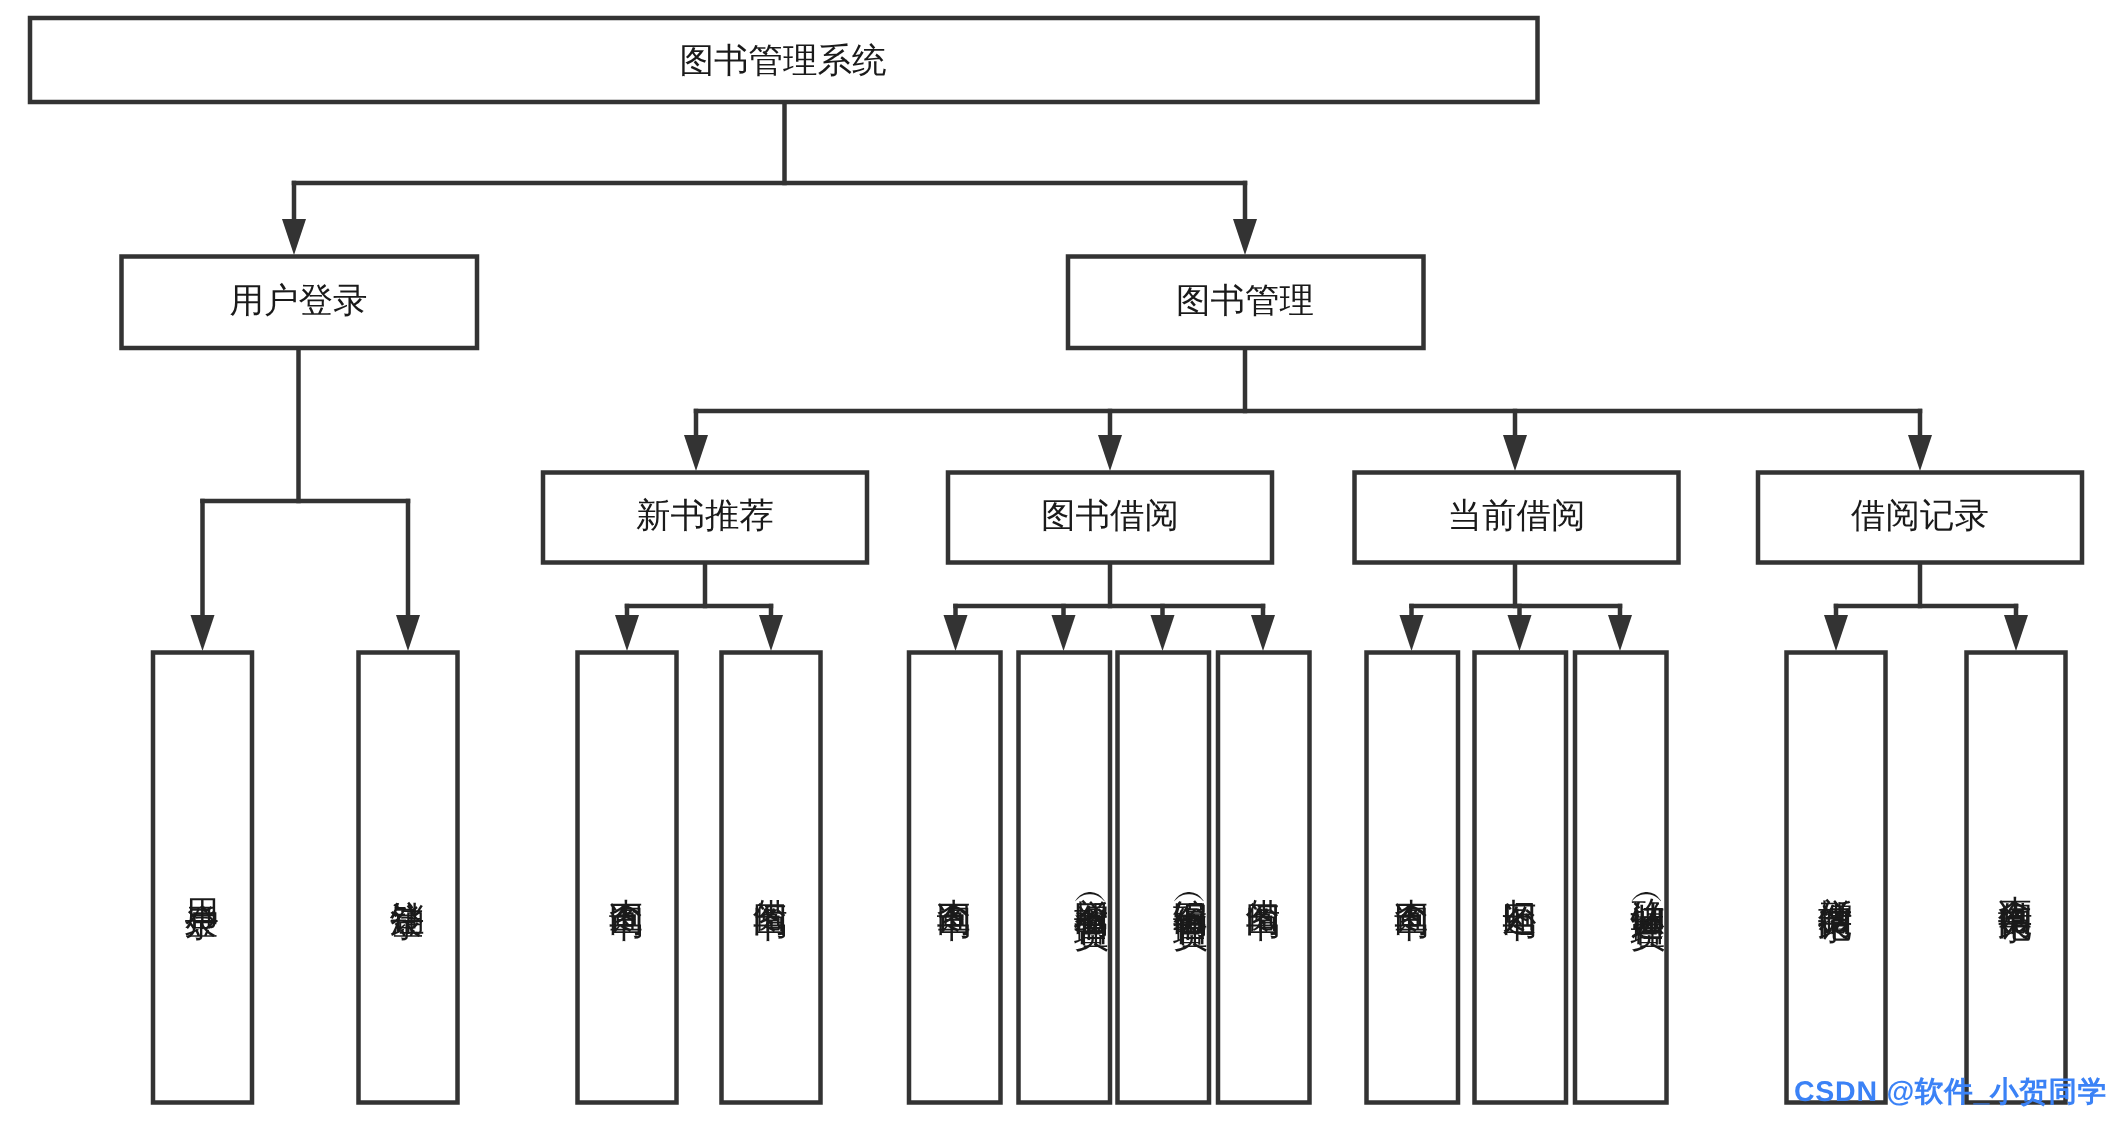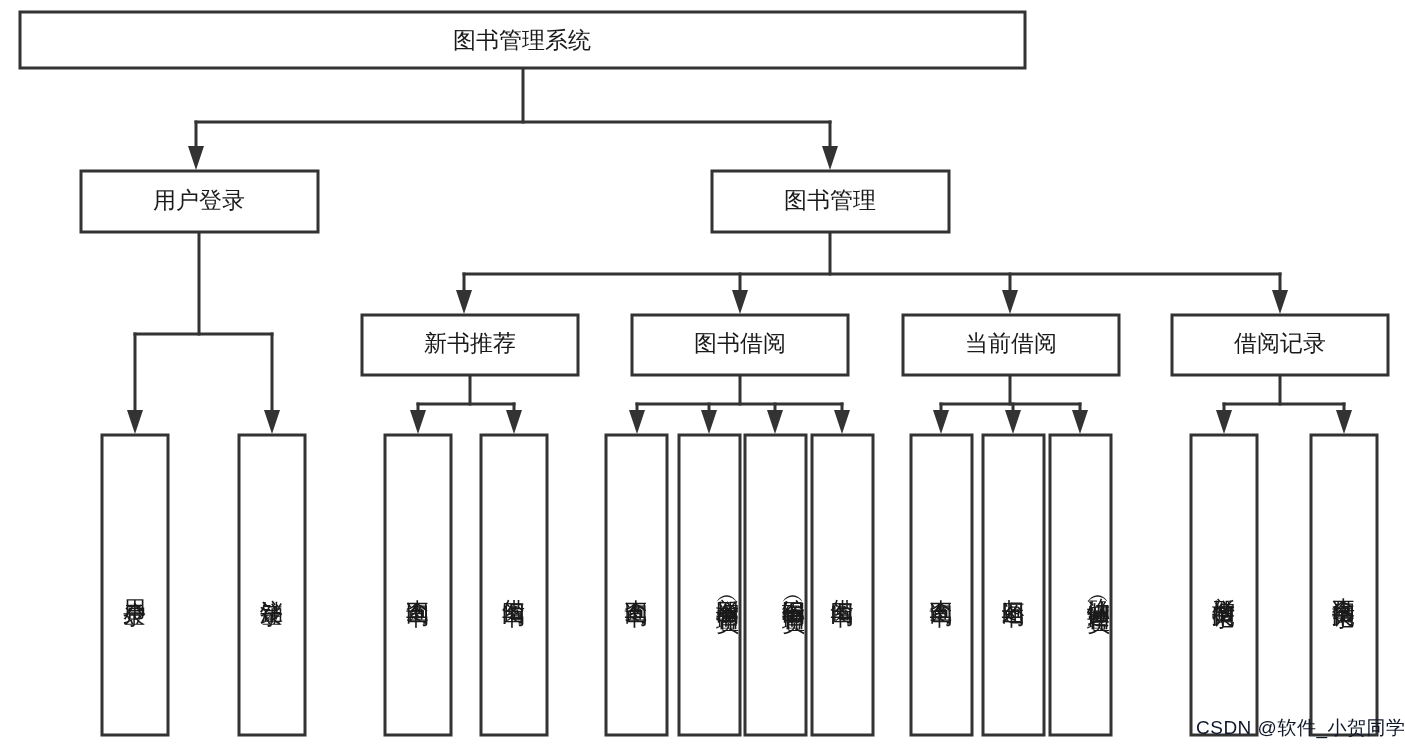--- a/index.html
+++ b/index.html
@@ -66,23 +66,24 @@
   }
   .vlabel.center-v {
     align-items: center;
   }
   .watermark {
     position: absolute;
     left: 1196px;
     top: 715px;
     font-family: "Liberation Sans", "DejaVu Sans", sans-serif;
     font-size: 19px;
-    color: #0f172a;
+    color: #3b82f6;
     white-space: nowrap;
     letter-spacing: 0.5px;
+    font-weight: bold;
   }
 </style>
 </head>
 <body>
 
 <div id="diagram-root">
 
   <svg class="flowchart" viewBox="0 0 1405 747" xmlns="http://www.w3.org/2000/svg">
 
     <g>

